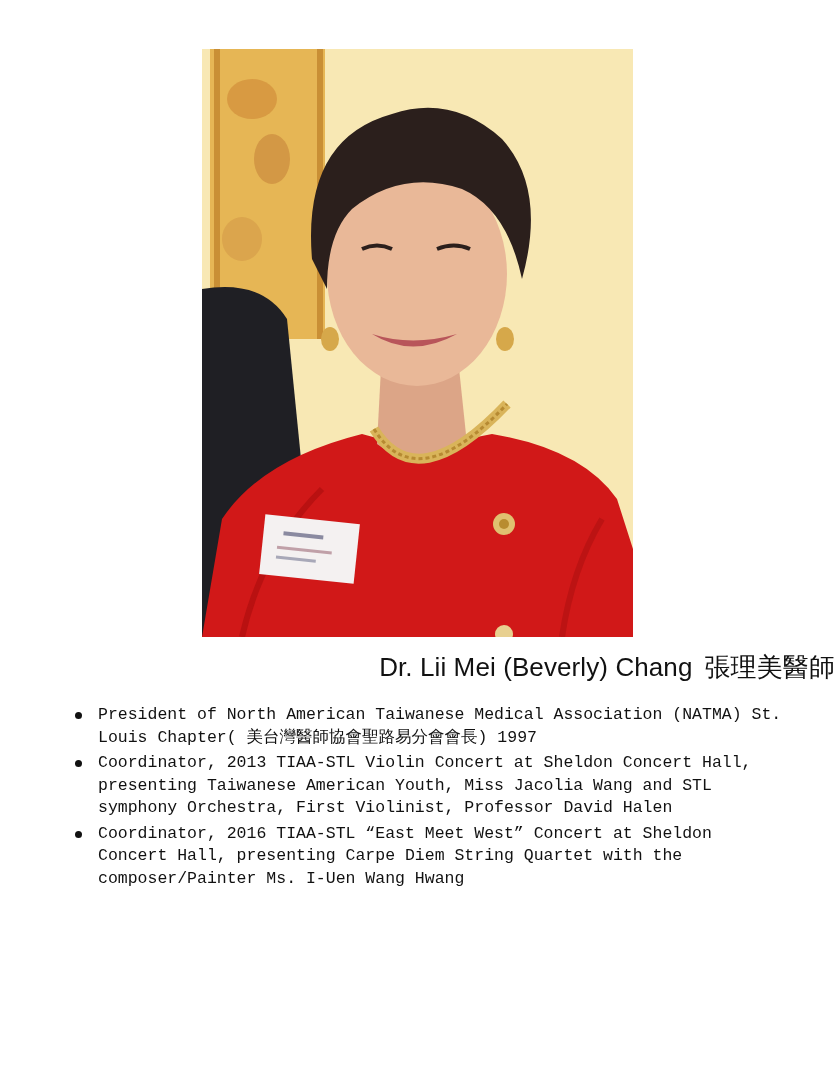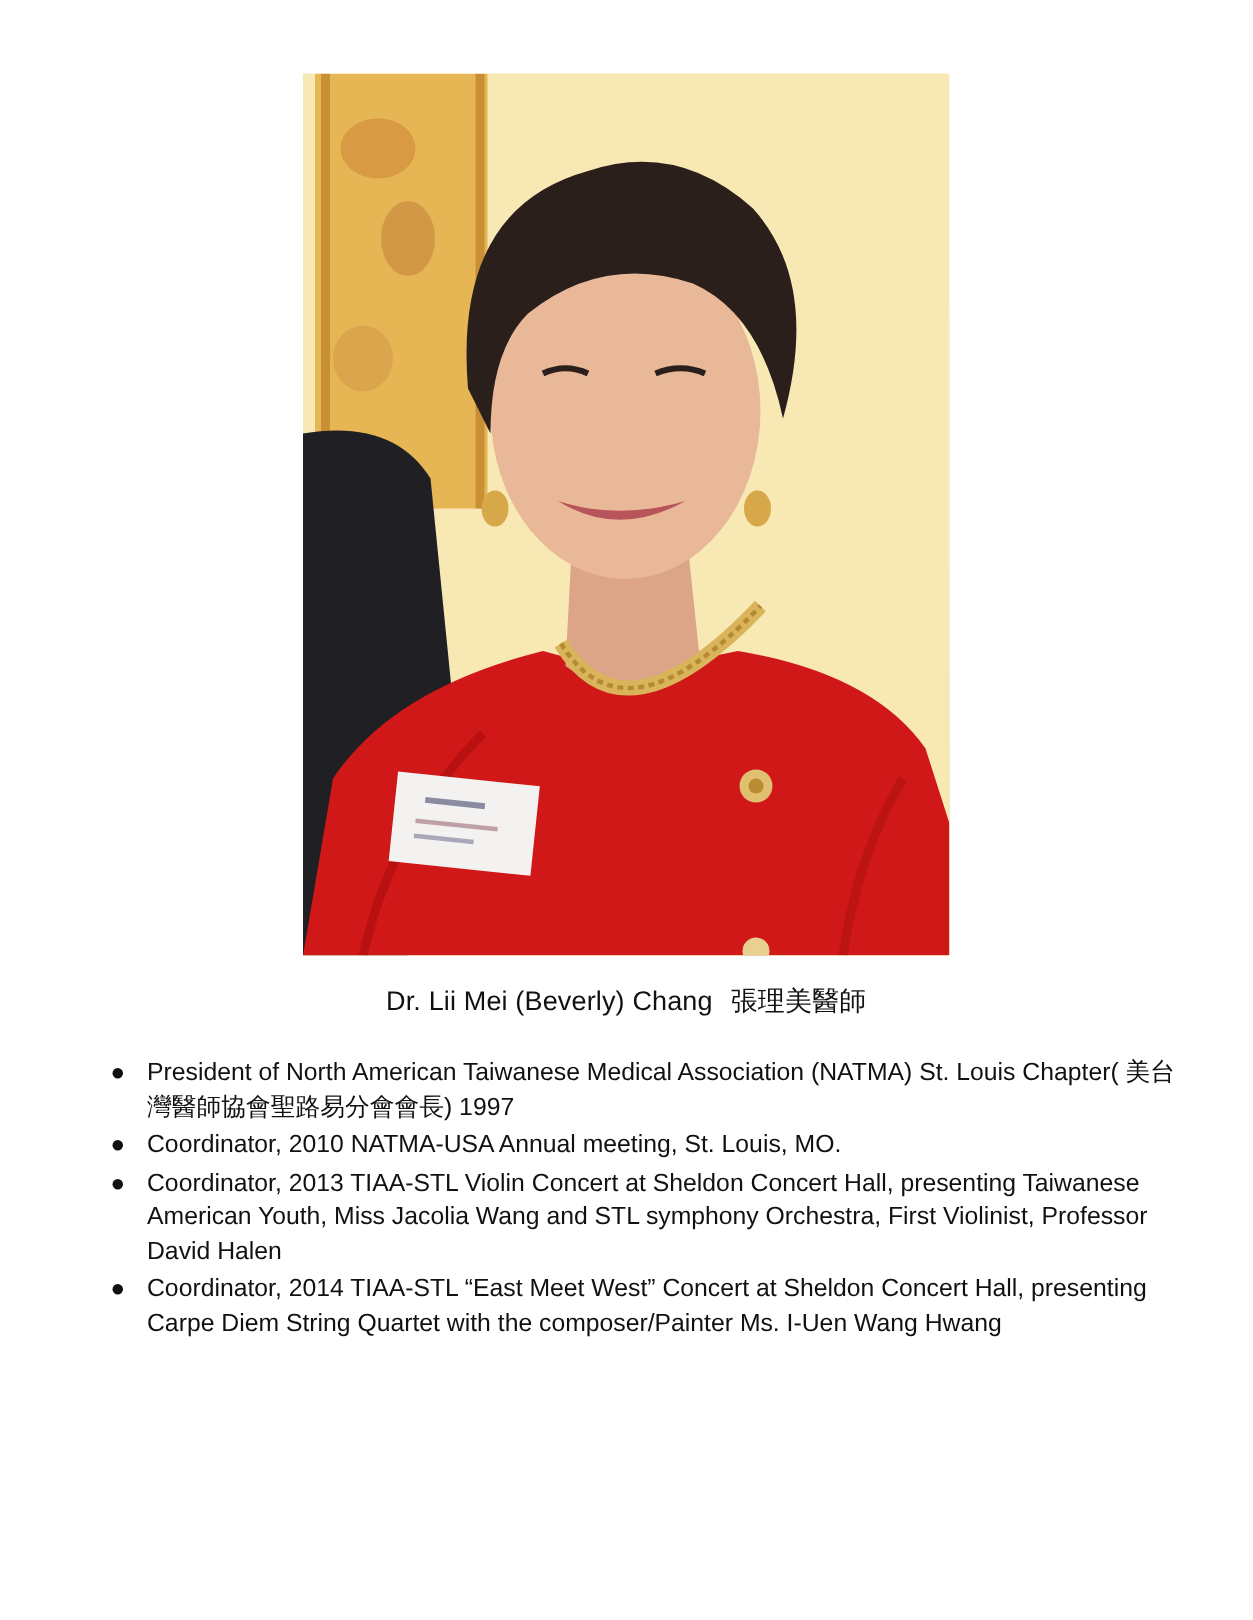--- a/index.html
+++ b/index.html
@@ -23,22 +23,22 @@
       height: 588px;
       overflow: hidden;
       background: linear-gradient(180deg, #fbf0c8 0%, #f6e3a8 55%, #e9cf86 100%);
     }
     .photo svg { display: block; width: 100%; height: 100%; }
     .title {
       position: absolute;
       left: 0;
       width: 835px;
       top: 652px;
-      text-align: center;
-      font-size: 18px;
+      text-align: right;
+      font-size: 26px;
       line-height: 30px;
       color: #111;
       letter-spacing: 0.1px;
     }
     .title .zh { margin-left: 12px; }
     .bullets {
       position: absolute;
       left: 70px;
       top: 704px;
       width: 720px;
@@ -46,20 +46,21 @@
       padding: 0;
       list-style: none;
     }
     .bullets li {
       position: relative;
       padding-left: 28px;
       font-size: 16.5px;
       line-height: 22.5px;
       margin-bottom: 3px;
       color: #111;
+      font-family: Liberation Mono, monospace;
     }
     .bullets li .dot {
       position: absolute;
       left: 5px;
       top: 8px;
       width: 7px;
       height: 7px;
       border-radius: 50%;
       background: #111;
     }
@@ -117,23 +118,19 @@
   <span>Dr. Lii Mei (Beverly) Chang</span><span class="zh">張理美醫師</span>
 </div>
 
 <ul class="bullets">
   <li>
     <span class="dot"></span>
     <span>President of North American Taiwanese Medical Association (NATMA) St. Louis Chapter( 美台灣醫師協會聖路易分會會長) 1997</span>
   </li>
   <li>
     <span class="dot"></span>
-    <span>Coordinator, 2010 NATMA-USA Annual meeting, St. Louis, MO.</span>
-  </li>
-  <li>
-    <span class="dot"></span>
     <span>Coordinator, 2013 TIAA-STL Violin Concert at Sheldon Concert Hall, presenting Taiwanese American Youth, Miss Jacolia Wang and STL symphony Orchestra, First Violinist, Professor David Halen</span>
   </li>
   <li>
     <span class="dot"></span>
-    <span>Coordinator, 2014 TIAA-STL “East Meet West” Concert at Sheldon Concert Hall, presenting Carpe Diem String Quartet with the composer/Painter Ms. I-Uen Wang Hwang</span>
+    <span>Coordinator, 2016 TIAA-STL “East Meet West” Concert at Sheldon Concert Hall, presenting Carpe Diem String Quartet with the composer/Painter Ms. I-Uen Wang Hwang</span>
   </li>
 </ul>
 
 </body></html>

